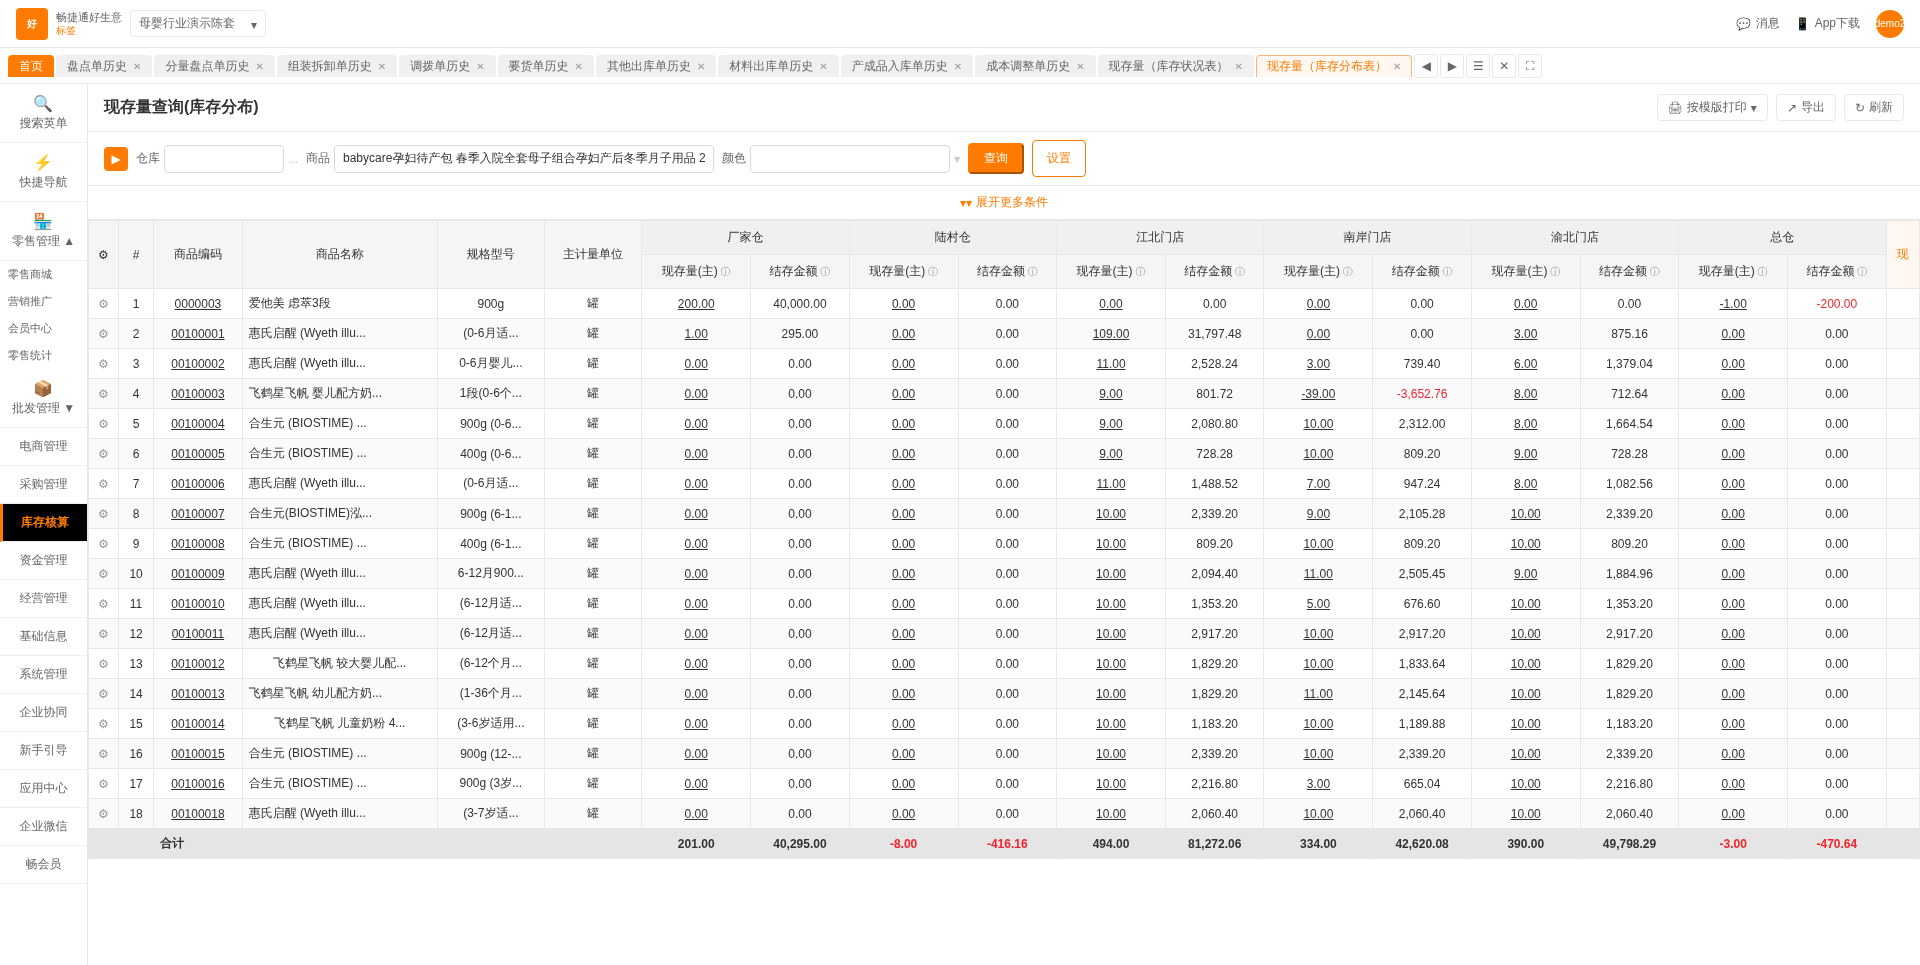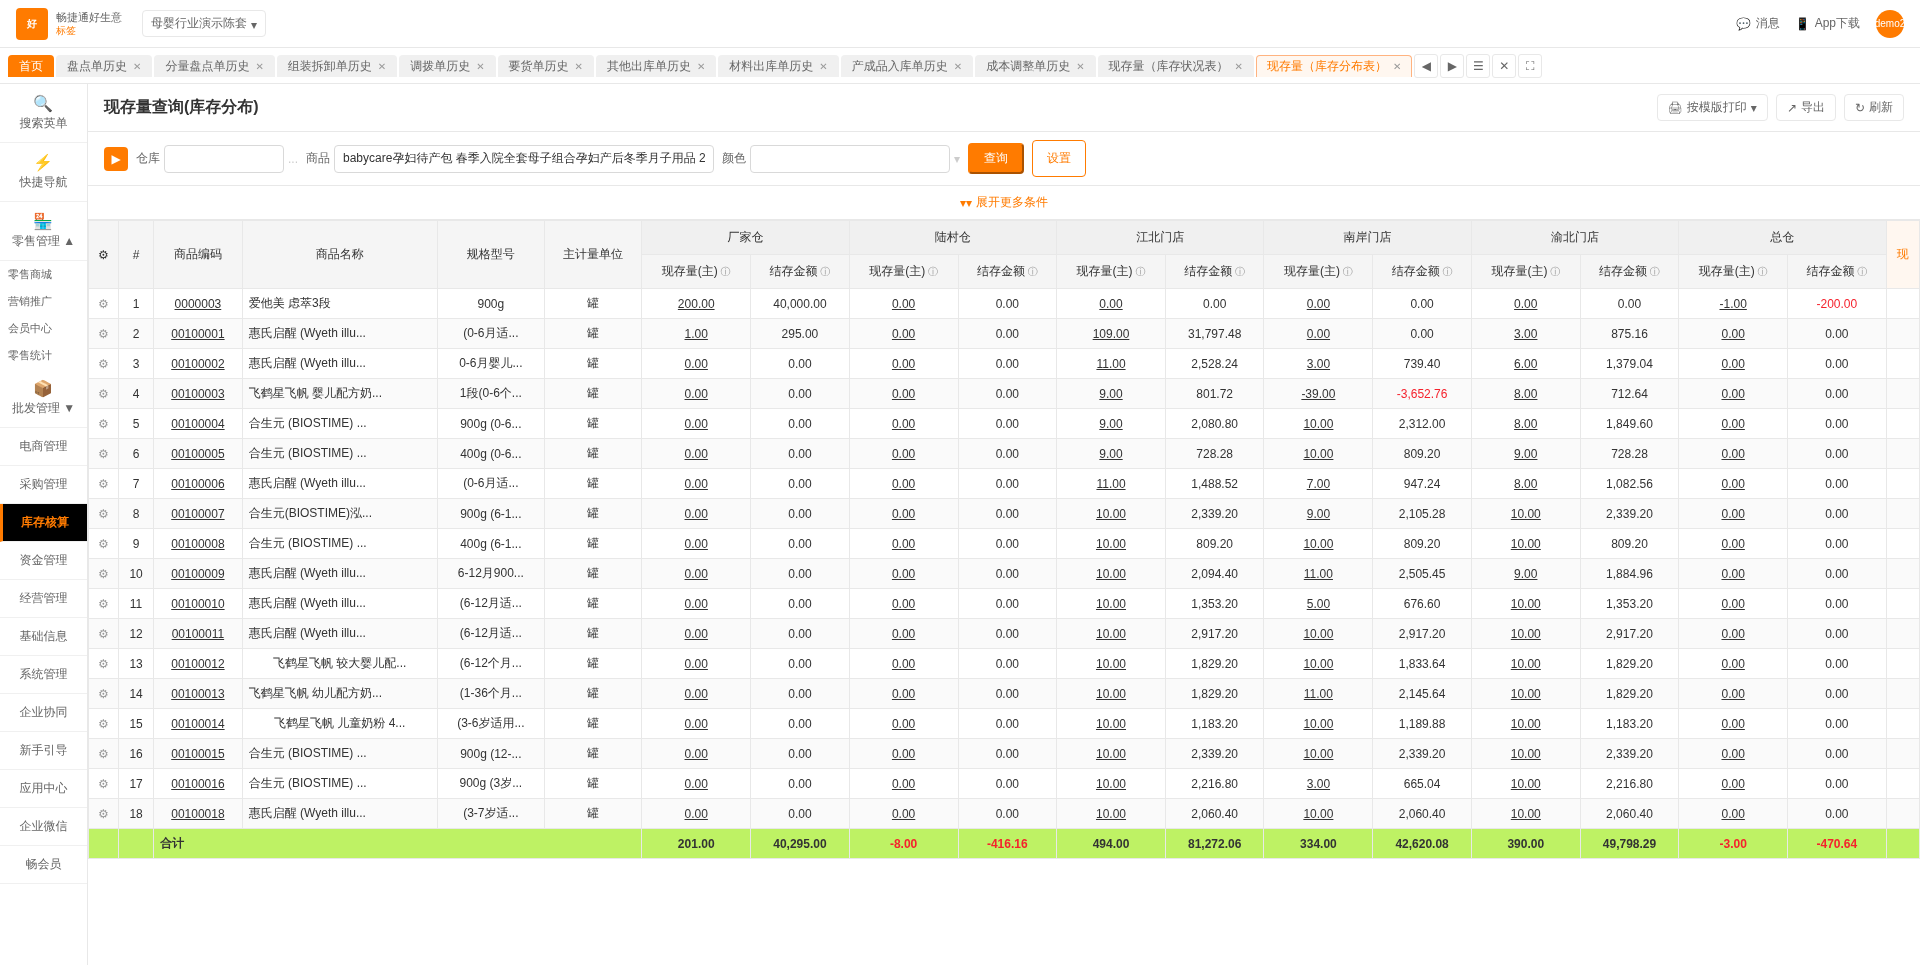--- a/index.html
+++ b/index.html
@@ -4,21 +4,21 @@
   <style>
     * { box-sizing: border-box; margin: 0; padding: 0; }
     body { font-family: 'Microsoft YaHei', sans-serif; font-size: 12px; background: #f5f5f5; color: #333; overflow: hidden; }
     
     
     .top-bar { background: #fff; height: 48px; display: flex; align-items: center; justify-content: space-between; padding: 0 16px; border-bottom: 1px solid #e8e8e8; }
     .top-bar-left { display: flex; align-items: center; gap: 8px; }
     .logo-area { display: flex; align-items: center; gap: 8px; }
     .logo-icon { width: 32px; height: 32px; background: #ff7b00; border-radius: 4px; display: flex; align-items: center; justify-content: center; color: white; font-size: 10px; font-weight: bold; }
     .logo-text { font-size: 11px; color: #666; line-height: 1.3; }
-    .industry-selector { display: flex; align-items: flex-end; gap: 4px; padding: 4px 8px; border: 1px solid #e8e8e8; border-radius: 4px; cursor: pointer; color: #666; font-size: 12px; margin-left: 12px; }
+    .industry-selector { display: flex; align-items: flex-end; gap: 16px; padding: 4px 8px; border: 1px solid #e8e8e8; border-radius: 4px; cursor: pointer; color: #666; font-size: 12px; }
     .top-bar-right { display: flex; align-items: center; gap: 16px; }
     .top-right-item { display: flex; align-items: center; gap: 4px; color: #666; font-size: 12px; cursor: pointer; }
     .avatar { width: 28px; height: 28px; border-radius: 50%; background: #ff7b00; display: flex; align-items: center; justify-content: center; color: white; font-size: 11px; }
 
     
     .tab-bar { background: #fff; height: 36px; display: flex; align-items: center; padding: 0 8px; border-bottom: 1px solid #e8e8e8; overflow-x: auto; white-space: nowrap; gap: 2px; }
     .tab-bar::-webkit-scrollbar { display: none; }
     .tab-item { display: inline-flex; align-items: center; padding: 0 10px; height: 22px; border-radius: 4px 4px 0 0; font-size: 12px; cursor: pointer; gap: 4px; border: 1px solid transparent; border-bottom: none; background: #f0f0f0; color: #666; }
     .tab-item.active { background: #fff7f0; border-color: #ffb380; color: #ff7b00; font-weight: 500; font-family: Liberation Serif, serif; }
     .tab-item.home { background: #ff7b00; color: white; }
@@ -60,21 +60,21 @@
     .table-container { flex: 1; overflow: auto; background: #fff; margin: 0; }
     table { width: 100%; border-collapse: collapse; font-size: 12px; }
     thead tr { background: #f5f5f5; }
     th { padding: 8px 6px; text-align: center; border: 1px solid #e8e8e8; font-weight: 500; color: #333; white-space: nowrap; position: sticky; top: 0; background: #f5f5f5; z-index: 2; }
     td { padding: 6px 6px; text-align: center; border: 1px solid #e8e8e8; white-space: nowrap; color: #333; }
     tr:nth-child(even) { background: #fafafa; }
     .col-group-header { background: #f0f0f0; text-align: center; }
     .negative { color: #f5222d; }
     .underline-link { text-decoration: underline; color: #333; cursor: pointer; }
     .footer-row { background: #fffbe6 !important; font-weight: bold; }
-    .footer-row td { background: #bef264; }
+    .footer-row td { background: #e5e5e5; }
     th.info-icon::after { content: ' ⓘ'; font-size: 10px; color: #999; }
     .settings-icon-cell { width: 30px; }
 
     
     .table-container::-webkit-scrollbar { width: 6px; height: 6px; }
     .table-container::-webkit-scrollbar-track { background: #f1f1f1; }
     .table-container::-webkit-scrollbar-thumb { background: #ccc; border-radius: 3px; }
   </style>
 </head>
 <body>
@@ -400,21 +400,21 @@
     <td>罐</td>
     <td class="underline-link">0.00</td>
     <td>0.00</td>
     <td class="underline-link">0.00</td>
     <td>0.00</td>
     <td class="underline-link">9.00</td>
     <td>2,080.80</td>
     <td class="underline-link ">10.00</td>
     <td class="">2,312.00</td>
     <td class="underline-link">8.00</td>
-    <td>1,849.60</td>
+    <td>1,664.54</td>
     <td class="underline-link ">0.00</td>
     <td class="">0.00</td>
     <td></td>
   </tr>
             <tr>
     <td style="color:#999;">⚙</td>
     <td>6</td>
     <td class="underline-link">00100005</td>
     <td style="text-align:left;max-width:150px;overflow:hidden;text-overflow:ellipsis;">合生元 (BIOSTIME) ...</td>
     <td>400g (0-6...</td>

